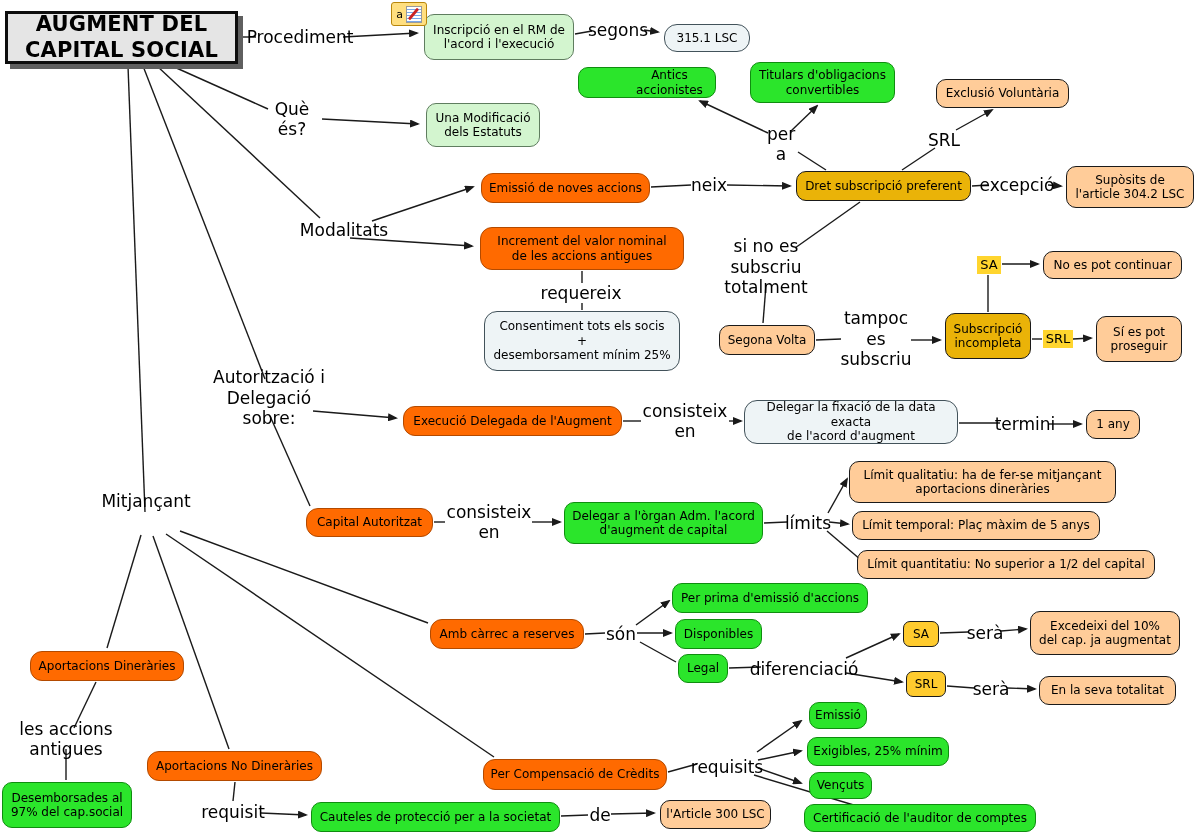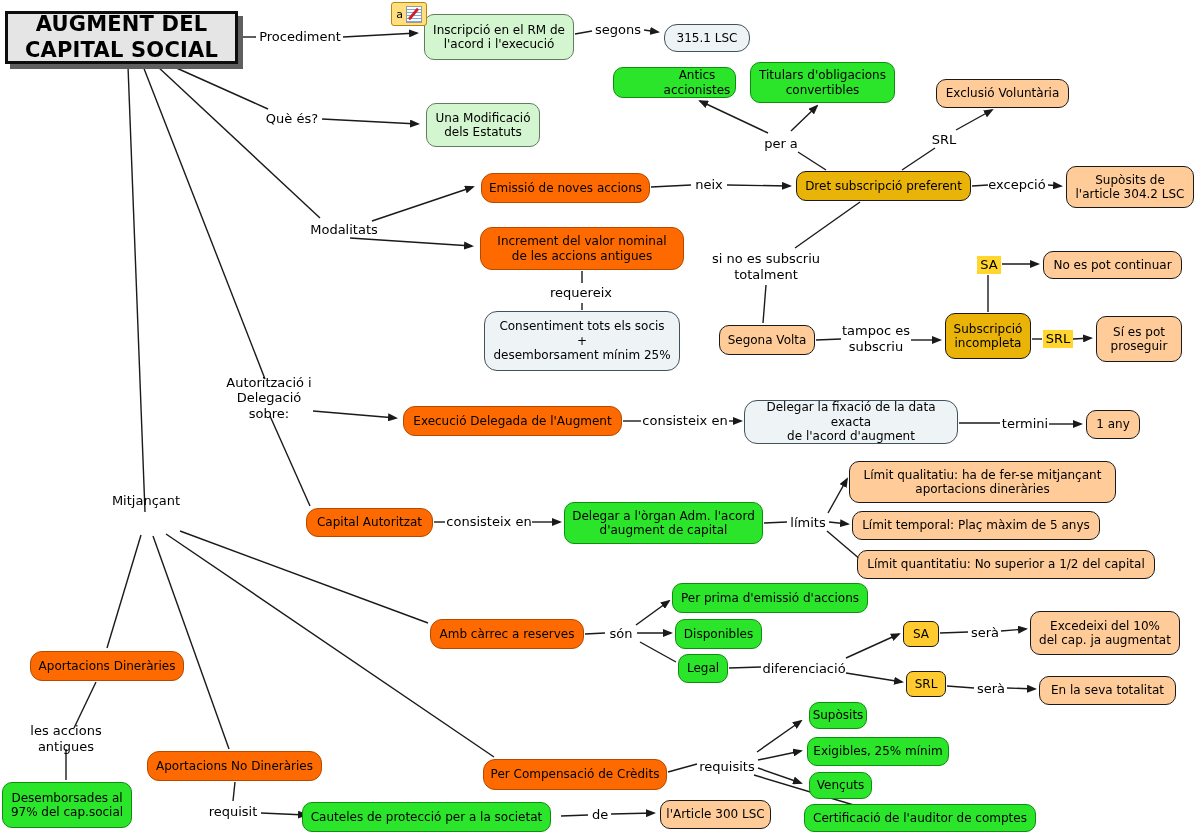--- a/index.html
+++ b/index.html
@@ -12,21 +12,21 @@
         font-size:12px;line-height:1.2;padding:1px 3px;}
   .n-title{font-weight:bold;font-size:21px;background:#e5e5e5;border:3px solid #0d0d0d;
            box-shadow:5px 5px 0 #5f5f5f;letter-spacing:.2px;}
   .n-orange{background:#ff6a00;border:1px solid #b34a00;border-radius:12px;}
   .n-green{background:#2be52b;border:1px solid #0f8d0f;border-radius:10px;}
   .n-lightgreen{background:#d3f5cf;border:1px solid #5f7d5f;border-radius:10px;}
   .n-peach{background:#ffcc99;border:1px solid #1a1a1a;border-radius:10px;}
   .n-teal{background:#eab308;border:1px solid #1a1a1a;border-radius:10px;}
   .n-bluegray{background:#eef4f6;border:1px solid #42525a;border-radius:13px;}
   .n-yellow{background:#ffcb2e;border:1px solid #1a1a1a;border-radius:7px;}
-  .n-label{font-size:13px;background:transparent;border:none;padding:0;}
+  .n-label{font-size:17px;background:transparent;border:none;padding:0;}
   .n-hl{font-size:13px;background:#ffd52e;border:none;padding:0 1px;}
   #annotation-icon{position:absolute;left:391px;top:2px;width:34px;height:22px;z-index:3;
                    background:#ffdf80;border:1px solid #b8860b;border-radius:3px;
                    display:flex;align-items:center;justify-content:center;gap:3px;}
   #annotation-icon .a-letter{font-size:11px;line-height:1;color:#000;}
   #annotation-icon .paper{width:14px;height:15px;border:1px solid #999;position:relative;
     background:repeating-linear-gradient(#ffffff 0 2px,#7aa7e8 2px 3px);}
   #annotation-icon .pencil{position:absolute;left:5px;top:0px;width:3px;height:14px;
     background:#cc2222;transform:rotate(40deg);border-radius:1px;}
 </style>
@@ -113,21 +113,21 @@
   <div id="annotation-icon" title="">
     <span class="a-letter">a</span>
     <span class="paper">
         <span class="pencil"></span>
       </span>
   </div>
 <div class="node n-title" style="left: 5px; top: 11px; width: 233px; height: 53px;">AUGMENT DEL CAPITAL SOCIAL</div>
     <div class="node n-lightgreen" style="left: 424px; top: 14px; width: 150px; height: 46px;">Inscripció en el RM de
 l'acord i l'execució</div>
     <div class="node n-bluegray" style="left: 664px; top: 24px; width: 86px; height: 28px;">315.1 LSC</div>
-    <div class="node n-green" style="left: 613px; top: 67px; width: 123px; height: 31px; padding-left: 48px;">Antics accionistes</div>
+    <div class="node n-green" style="left: 578px; top: 67px; width: 138px; height: 31px; padding-left: 48px;">Antics accionistes</div>
     <div class="node n-green" style="left: 750px; top: 62px; width: 145px; height: 41px;">Titulars d'obligacions
 convertibles</div>
     <div class="node n-peach" style="left: 936px; top: 79px; width: 133px; height: 29px;">Exclusió Voluntària</div>
     <div class="node n-lightgreen" style="left: 426px; top: 103px; width: 114px; height: 44px;">Una Modificació
 dels Estatuts</div>
     <div class="node n-orange" style="left: 481px; top: 173px; width: 169px; height: 30px;">Emissió de noves accions</div>
     <div class="node n-teal" style="left: 796px; top: 171px; width: 175px; height: 30px;">Dret subscripció preferent</div>
     <div class="node n-peach" style="left: 1066px; top: 166px; width: 128px; height: 42px;">Supòsits de
 l'article 304.2 LSC</div>
     <div class="node n-orange" style="left: 480px; top: 227px; width: 204px; height: 43px;">Increment del valor nominal
@@ -158,24 +158,24 @@
     <div class="node n-green" style="left: 678px; top: 654px; width: 50px; height: 29px;">Legal</div>
     <div class="node n-yellow" style="left: 903px; top: 621px; width: 36px; height: 26px;">SA</div>
     <div class="node n-yellow" style="left: 906px; top: 671px; width: 40px; height: 26px;">SRL</div>
     <div class="node n-peach" style="left: 1030px; top: 611px; width: 150px; height: 44px;">Excedeixi del 10%
 del cap. ja augmentat</div>
     <div class="node n-peach" style="left: 1039px; top: 676px; width: 137px; height: 29px;">En la seva totalitat</div>
     <div class="node n-orange" style="left: 30px; top: 651px; width: 154px; height: 30px;">Aportacions Dineràries</div>
     <div class="node n-orange" style="left: 147px; top: 751px; width: 175px; height: 30px;">Aportacions No Dineràries</div>
     <div class="node n-green" style="left: 2px; top: 782px; width: 130px; height: 46px;">Desemborsades al
 97% del cap.social</div>
-    <div class="node n-green" style="left: 302px; top: 802px; width: 249px; height: 30px;">Cauteles de protecció per a la societat</div>
+    <div class="node n-green" style="left: 311px; top: 802px; width: 249px; height: 30px;">Cauteles de protecció per a la societat</div>
     <div class="node n-peach" style="left: 660px; top: 800px; width: 111px; height: 29px;">l'Article 300 LSC</div>
     <div class="node n-orange" style="left: 483px; top: 759px; width: 184px; height: 31px;">Per Compensació de Crèdits</div>
-    <div class="node n-green" style="left: 809px; top: 702px; width: 58px; height: 27px;">Supòsits</div>
+    <div class="node n-green" style="left: 809px; top: 702px; width: 58px; height: 27px;">Emissió</div>
     <div class="node n-green" style="left: 807px; top: 737px; width: 142px; height: 29px;">Exigibles, 25% mínim</div>
     <div class="node n-green" style="left: 809px; top: 772px; width: 63px; height: 27px;">Vençuts</div>
     <div class="node n-green" style="left: 804px; top: 804px; width: 232px; height: 28px;">Certificació de l'auditor de comptes</div>
     <div class="node n-label" style="left: 258px; top: 28px; width: 84px; height: 18px;">Procediment</div>
     <div class="node n-label" style="left: 594px; top: 21px; width: 48px; height: 18px;">segons</div>
     <div class="node n-label" style="left: 264px; top: 110px; width: 56px; height: 18px;">Què és?</div>
     <div class="node n-label" style="left: 760px; top: 135px; width: 42px; height: 18px;">per a</div>
     <div class="node n-label" style="left: 928px; top: 131px; width: 32px; height: 18px;">SRL</div>
     <div class="node n-label" style="left: 988px; top: 176px; width: 58px; height: 18px;">excepció</div>
     <div class="node n-label" style="left: 692px; top: 176px; width: 34px; height: 18px;">neix</div>

